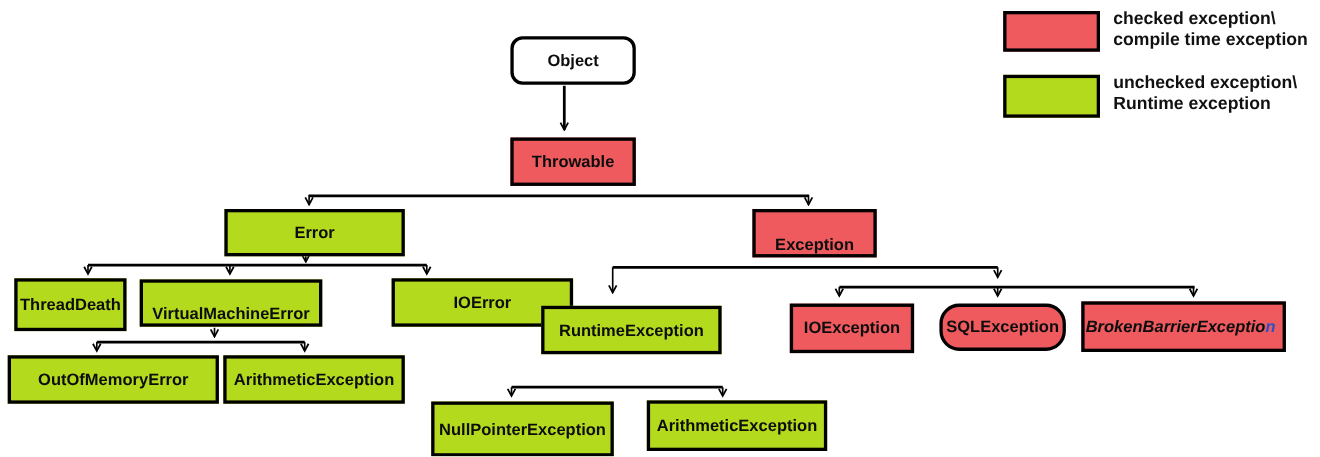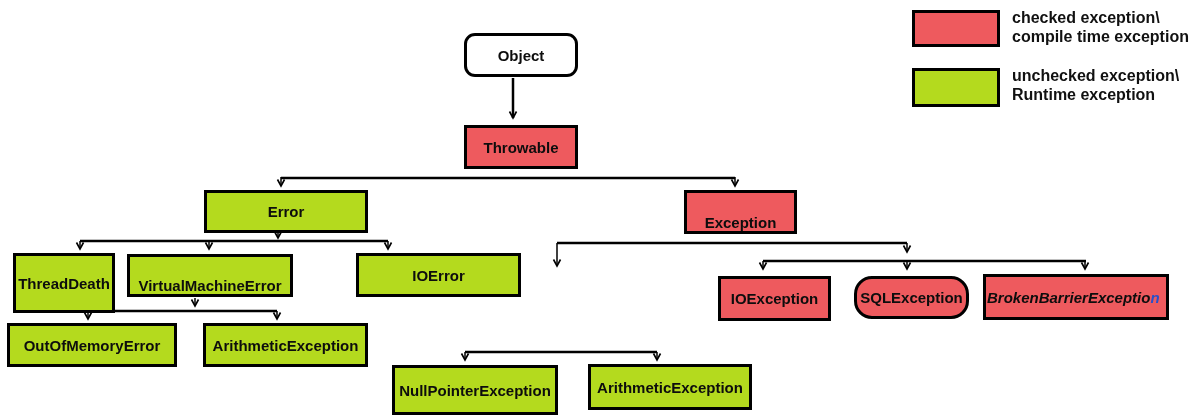--- a/index.html
+++ b/index.html
@@ -129,40 +129,43 @@
   </div>
 
   <div class="node unchecked" style="left:204px; top:190px; width:164px; height:43px;">
     <span>Error</span>
   </div>
 
   <div class="node checked" style="left:684px; top:190px; width:113px; height:44px;align-items:flex-end;">
     <span>Exception</span>
   </div>
 
-  <div class="node unchecked" style="left:13px; top:253px; width:102px; height:60px;">
+  <div class="node unchecked" style="left:13px; top:253px; width:102px; height:48px;">
     <span>ThreadDeath</span>
   </div>
 
   <div class="node unchecked" style="left:127px; top:254px; width:166px; height:43px;align-items:flex-end;">
     <span>VirtualMachineError</span>
   </div>
 
   <div class="node unchecked" style="left:308px; top:253px; width:165px; height:44px;margin-left:48px;">
     <span>IOError</span>
   </div>
 
-  <div class="node unchecked" style="left:7px; top:323px; width:170px; height:44px;">
+  <div class="node unchecked" style="left:7px; top:323px; width:192px; height:44px;">
     <span>OutOfMemoryError</span>
   </div>
 
   <div class="node unchecked" style="left:203px; top:323px; width:165px; height:44px;">
     <span>ArithmeticException</span>
   </div>
 
+  <div class="node unchecked" style="left:492px; top:278px; width:164px; height:44px;">
+    <span>RuntimeException</span>
+  </div>
 
   <div class="node checked" style="left:718px; top:276px; width:113px; height:45px;">
     <span>IOException</span>
   </div>
 
   <div class="node checked" style="left:854px; top:276px; width:115px; height:43px;border-radius:18px;">
     <span>SQLException</span>
   </div>
 
   <div class="node checked overflow-right" style="left:983px; top:274px; width:186px; height:46px;">

